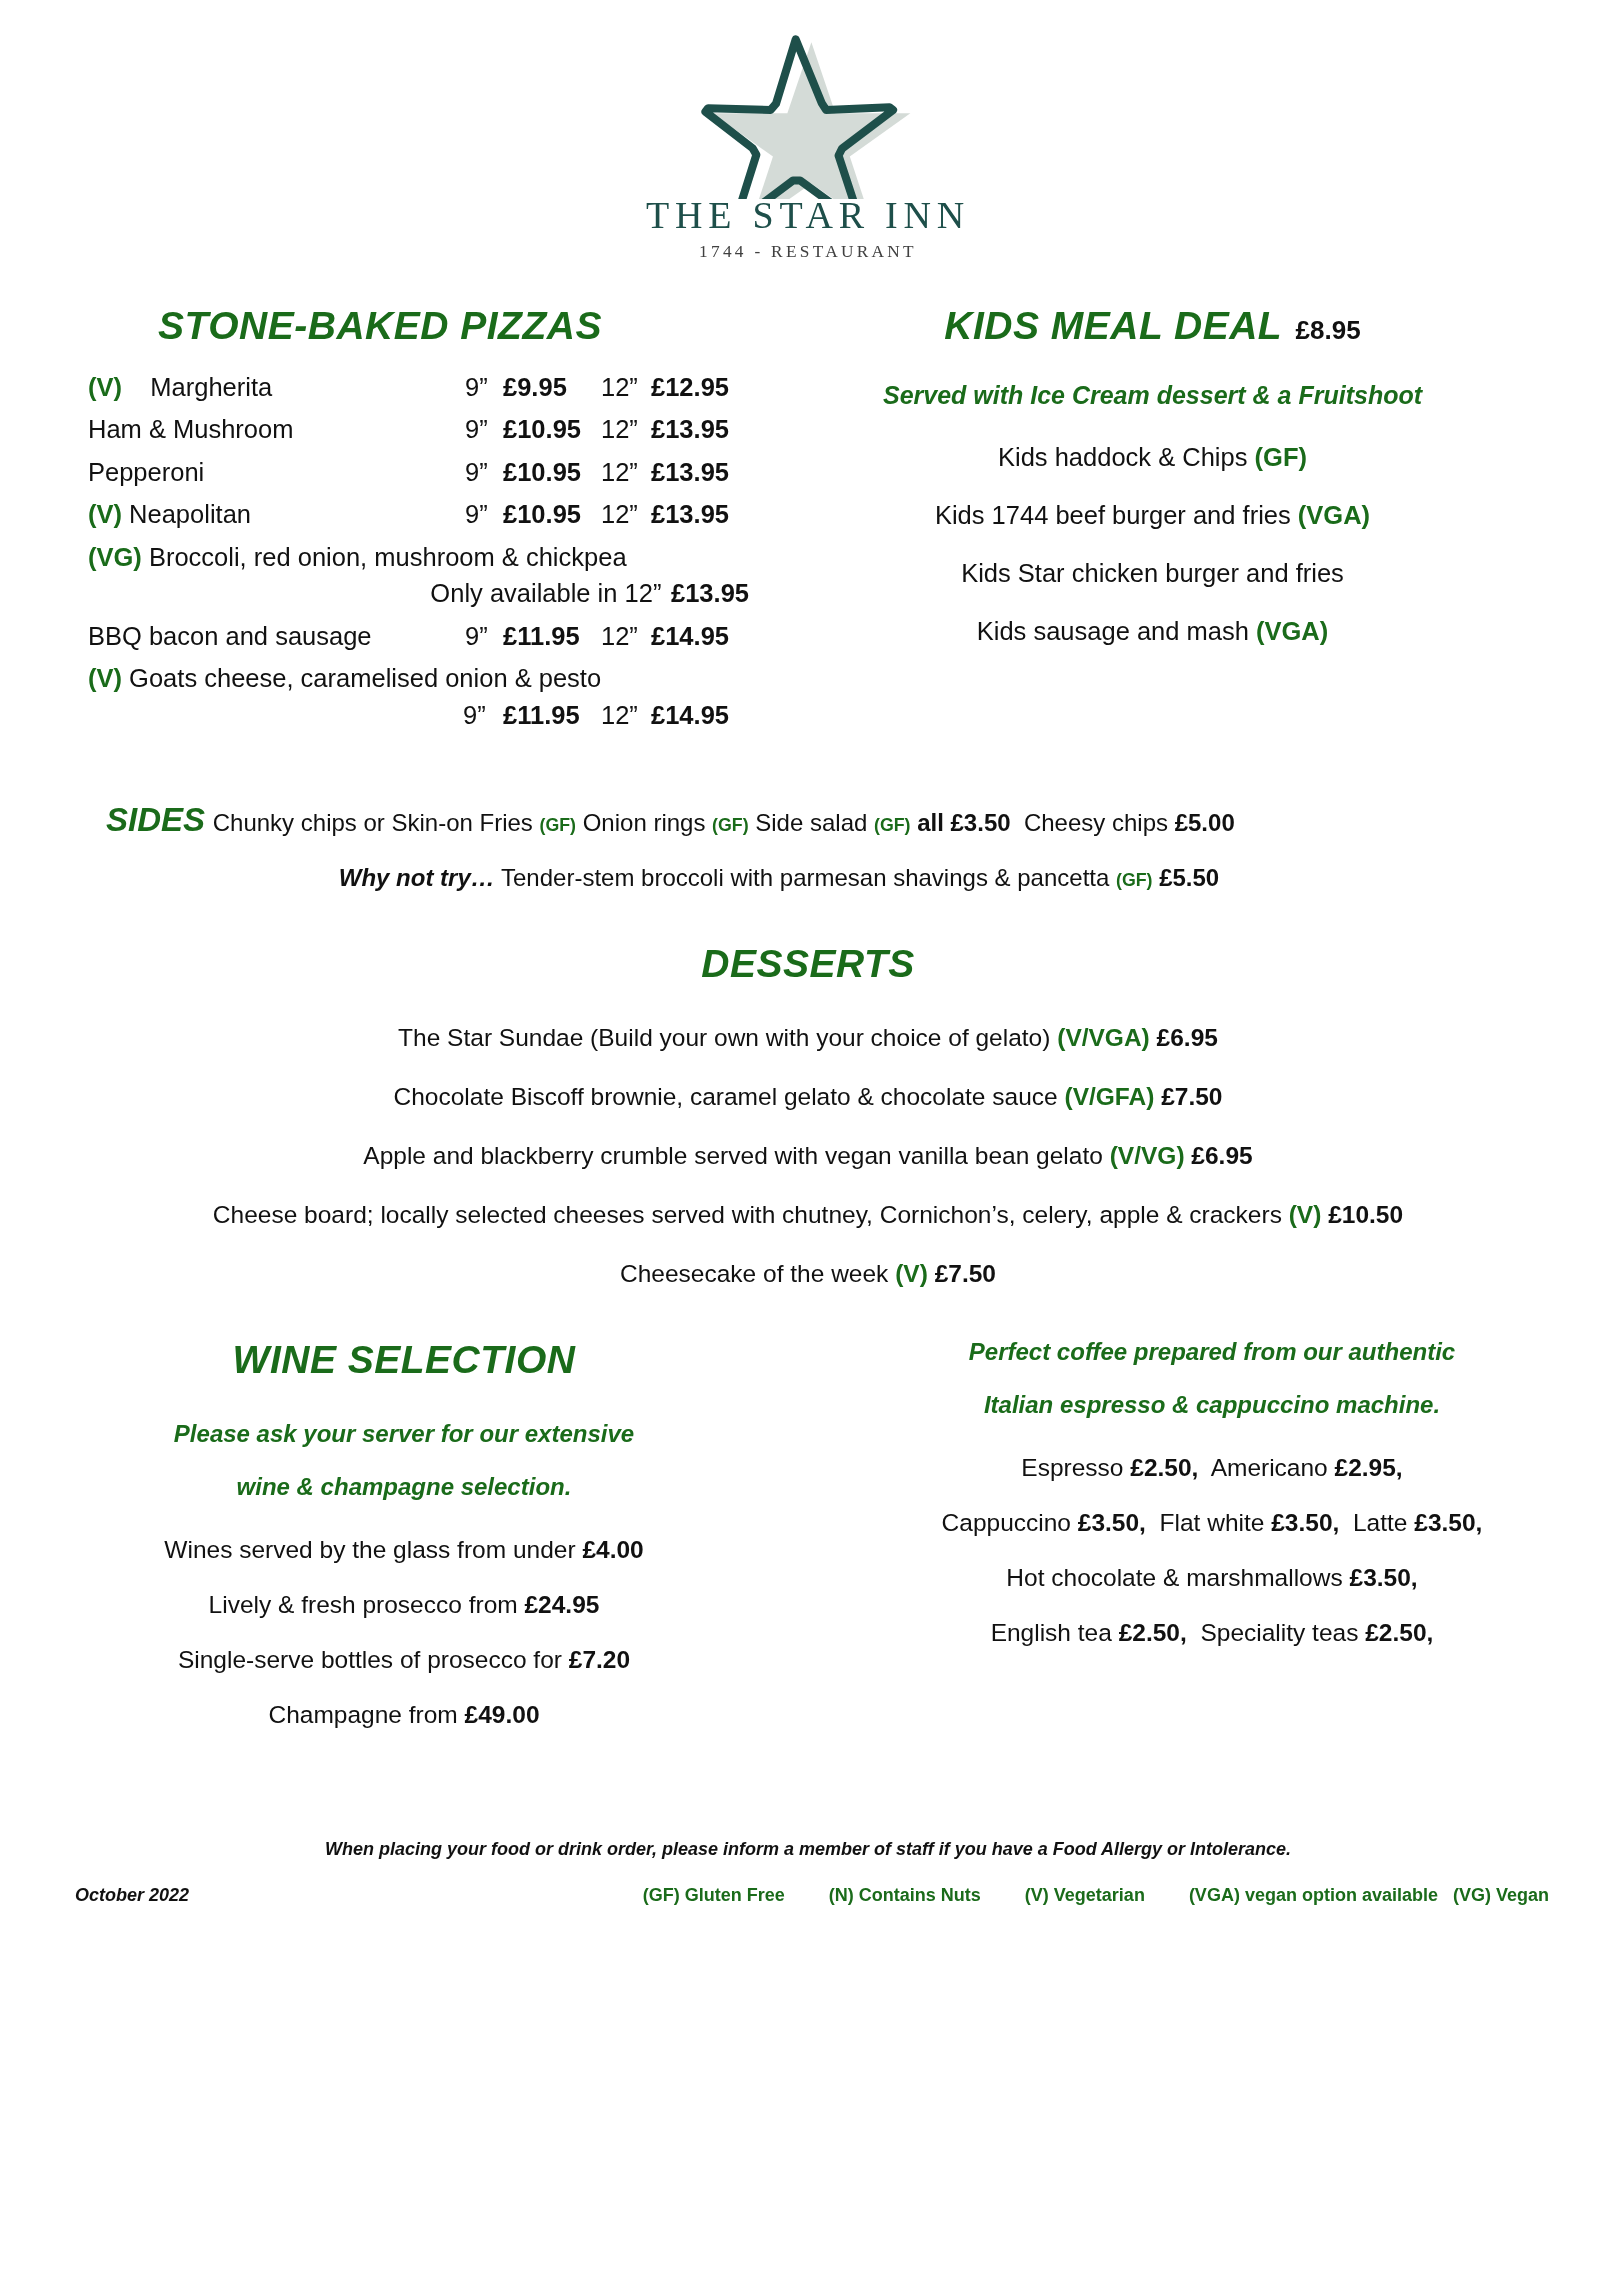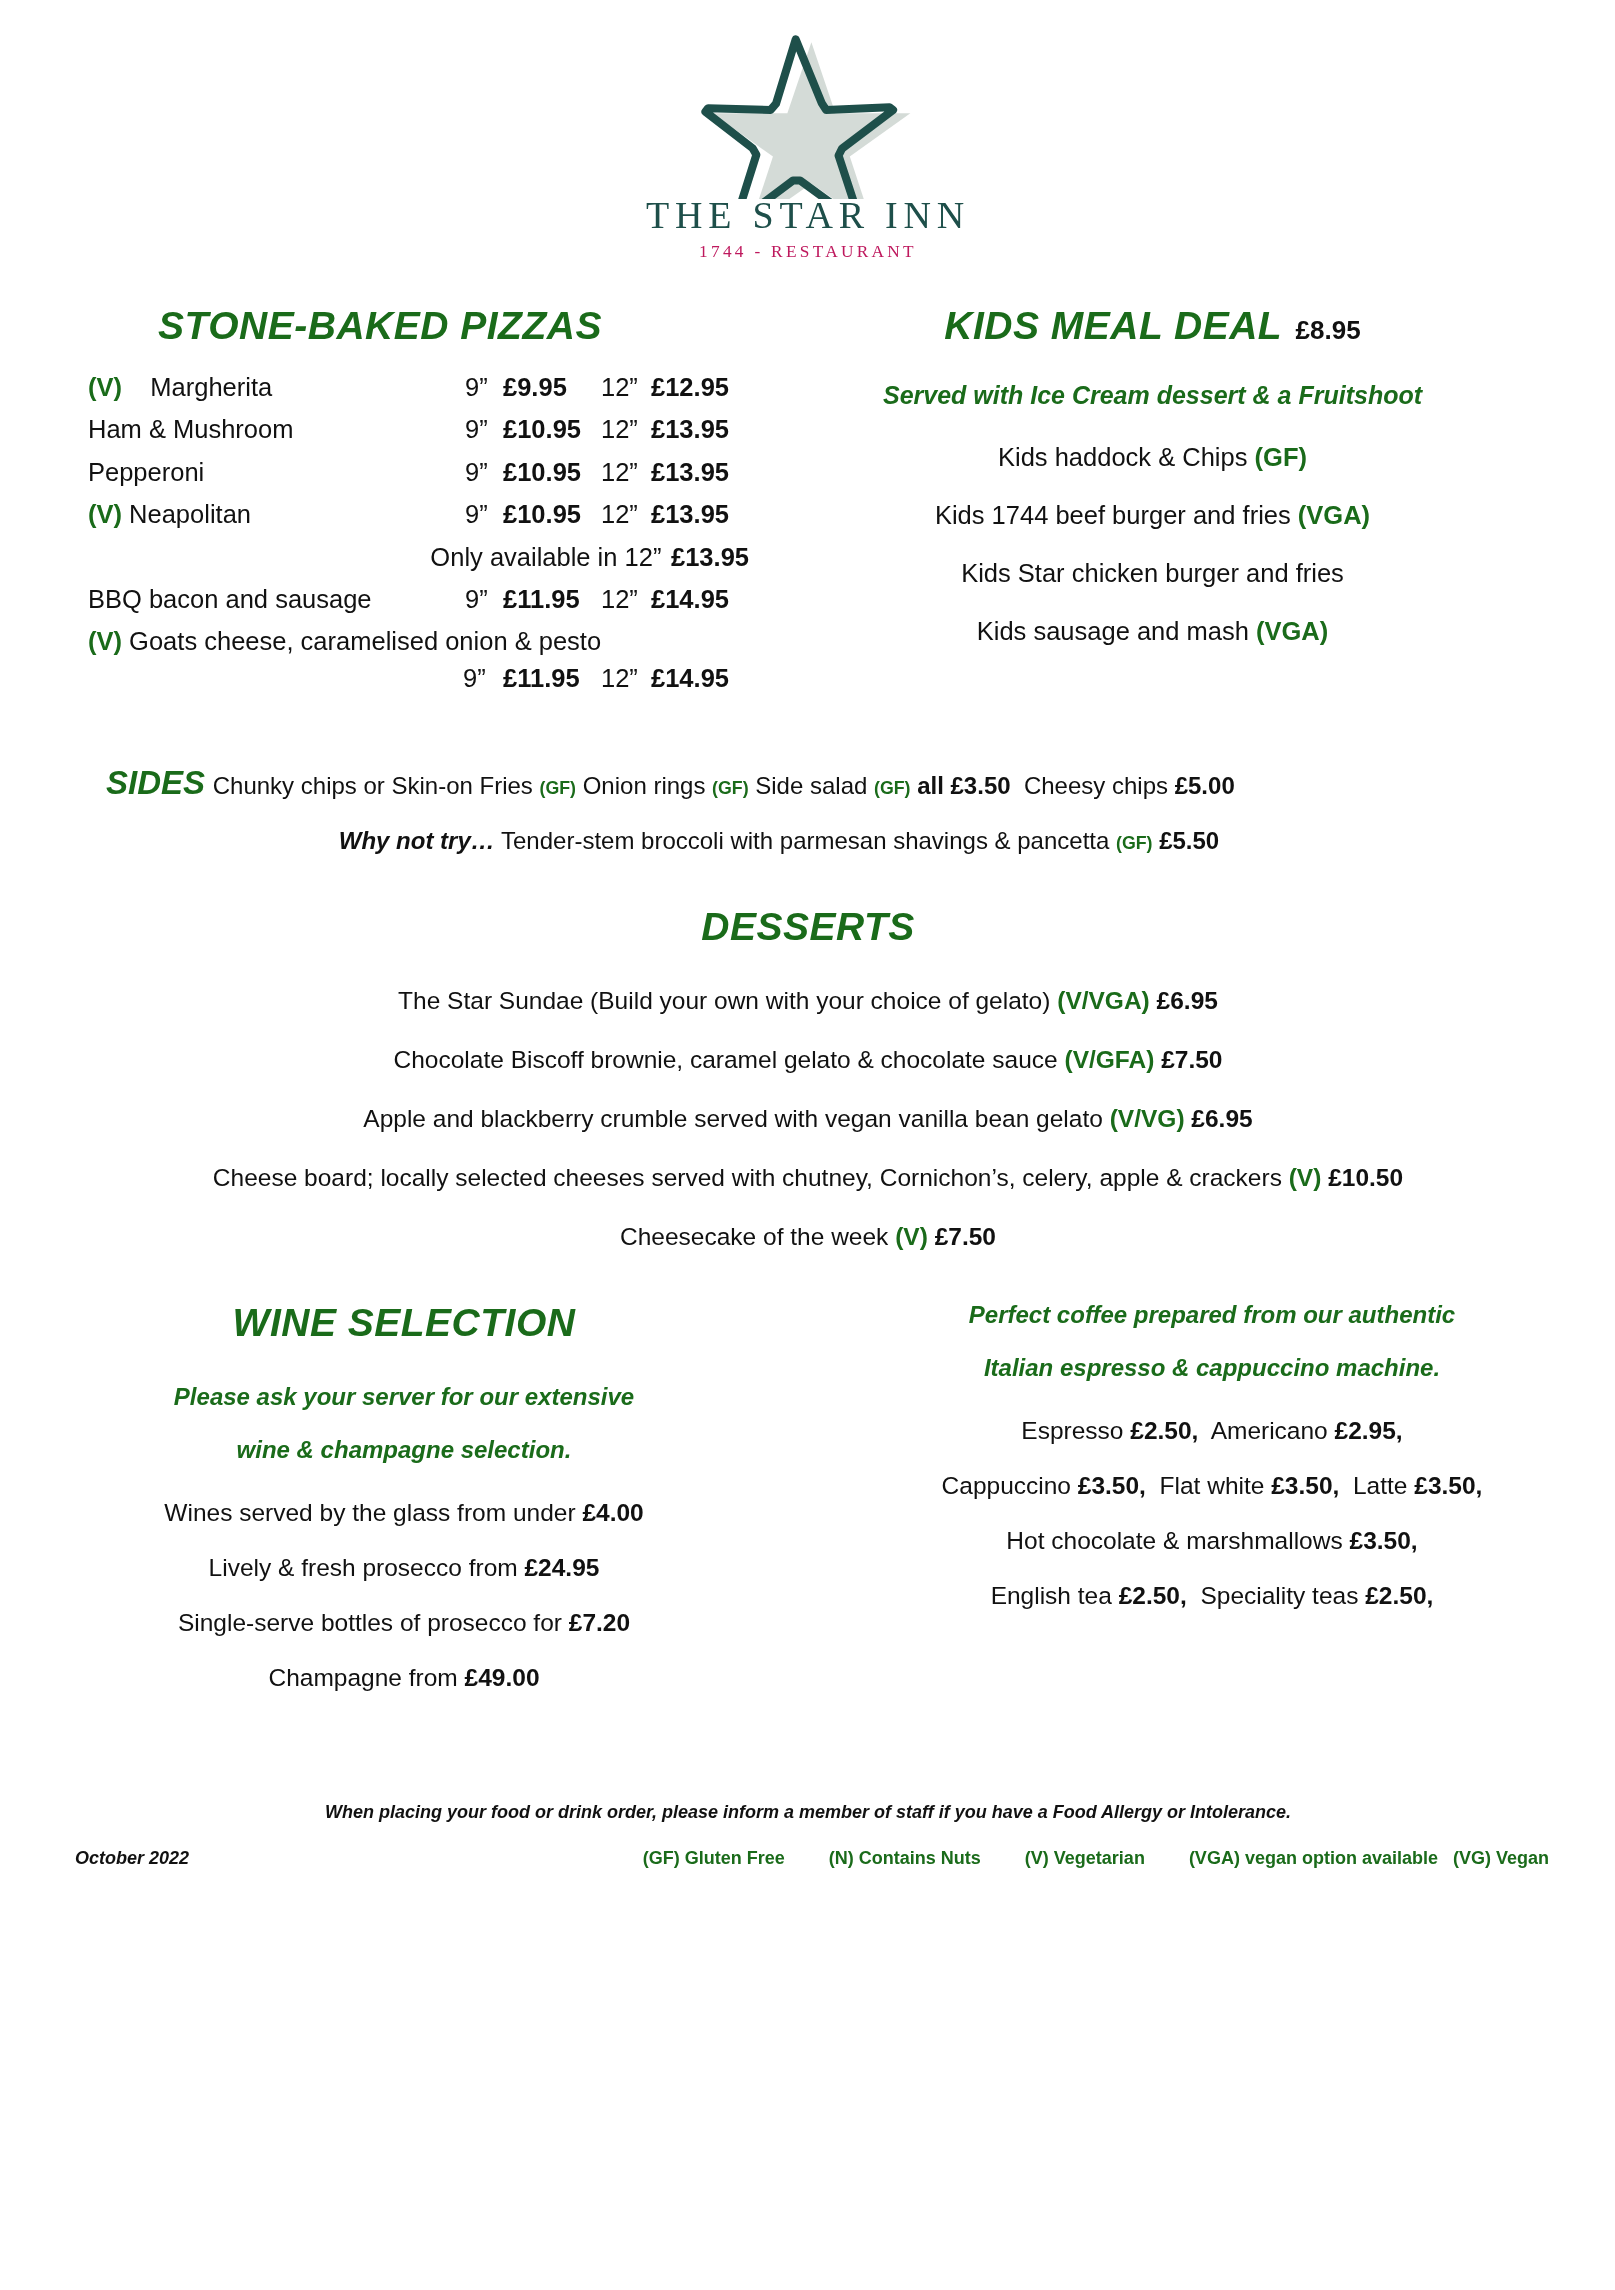--- a/index.html
+++ b/index.html
@@ -35,21 +35,21 @@
   .logo-name {
     font-family: "Liberation Serif", serif;
     color: #1e4f4a;
     font-size: 38px;
     letter-spacing: 5.8px;
     margin-top: -5.8px;
     white-space: nowrap;
   }
   .logo-sub {
     font-family: "Liberation Serif", serif;
-    color: #be185d;
+    color: #404040;
     font-size: 17.3px;
     letter-spacing: 3.3px;
     margin-top: 4.8px;
     white-space: nowrap;
   }
 
   
   h2.sec {
     margin: 0;
     color: #1a6b1a;
@@ -256,20 +256,24 @@
       <div class="pizza-row">
         <span class="pz-name"><span class="g">(V)</span>
         <span>Neapolitan</span></span>
         <span class="pz-spacer"></span>
         <span class="pz-s1">9”</span>
         <span class="pz-p1">£10.95</span>
         <span class="pz-s2">12”</span>
         <span class="pz-p2">£13.95</span>
       </div>
 
+      <div class="pizza-row full-name">
+        <span class="g">(VG)</span>
+        <span>Broccoli, red onion, mushroom &amp; chickpea</span>
+      </div>
       <div class="pizza-row cont">
         <span class="lead">Only available in 12”</span>
         <span class="b">£13.95</span>
       </div>
 
       <div class="pizza-row inline-pr">
         <span class="pz-name">BBQ bacon and sausage</span>
         <span class="pz-spacer" style="min-width:7.7px;"></span>
         <span class="pz-s1">9”</span>
         <span class="pz-p1">£11.95</span>

